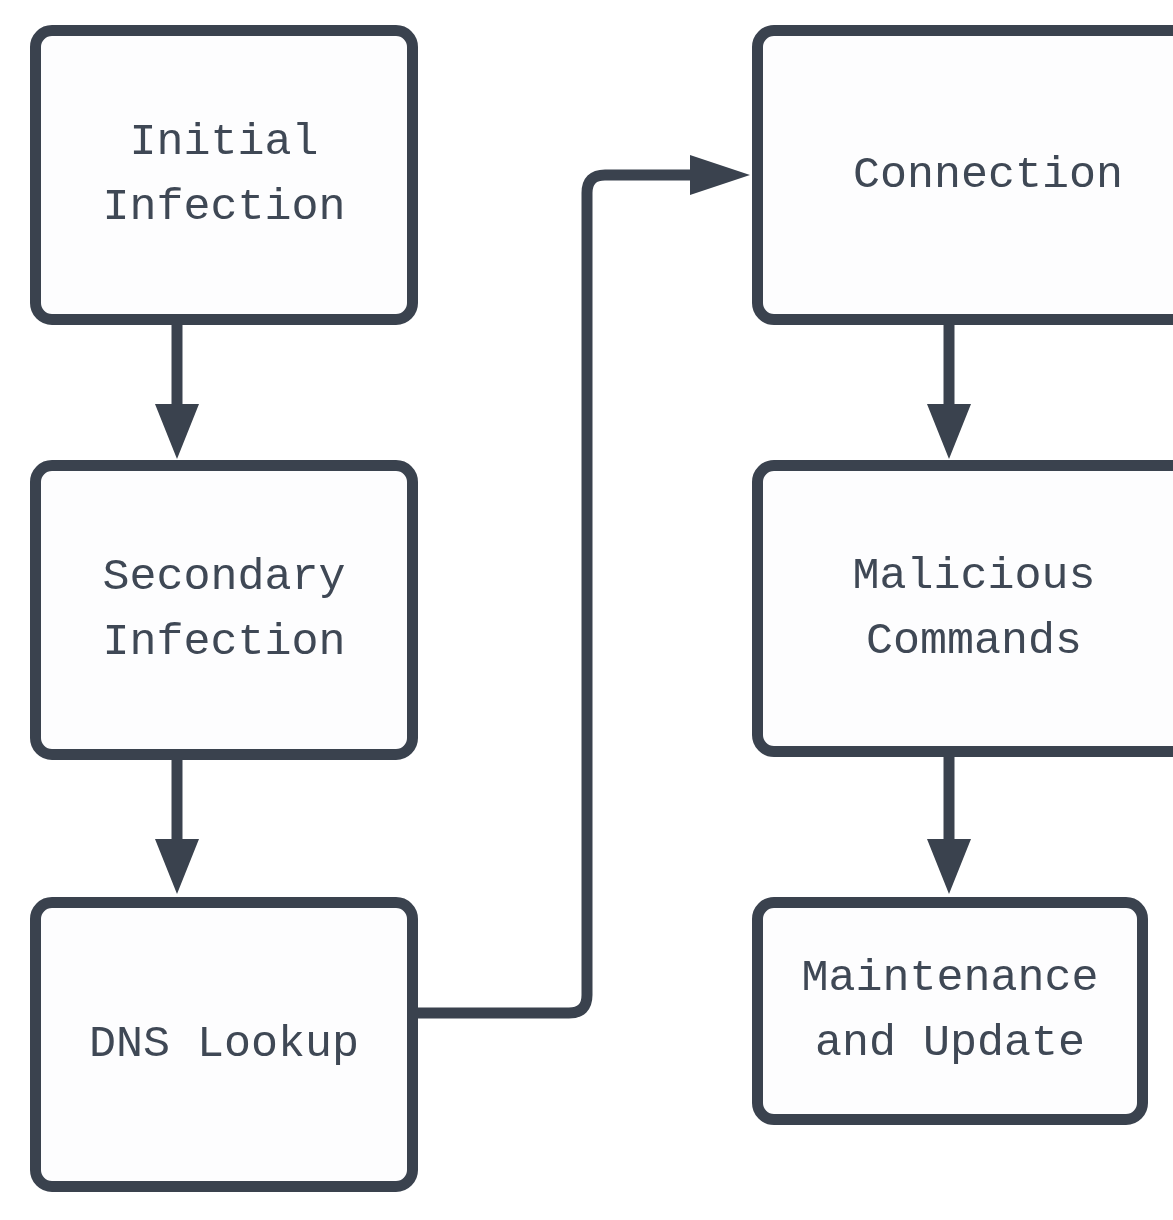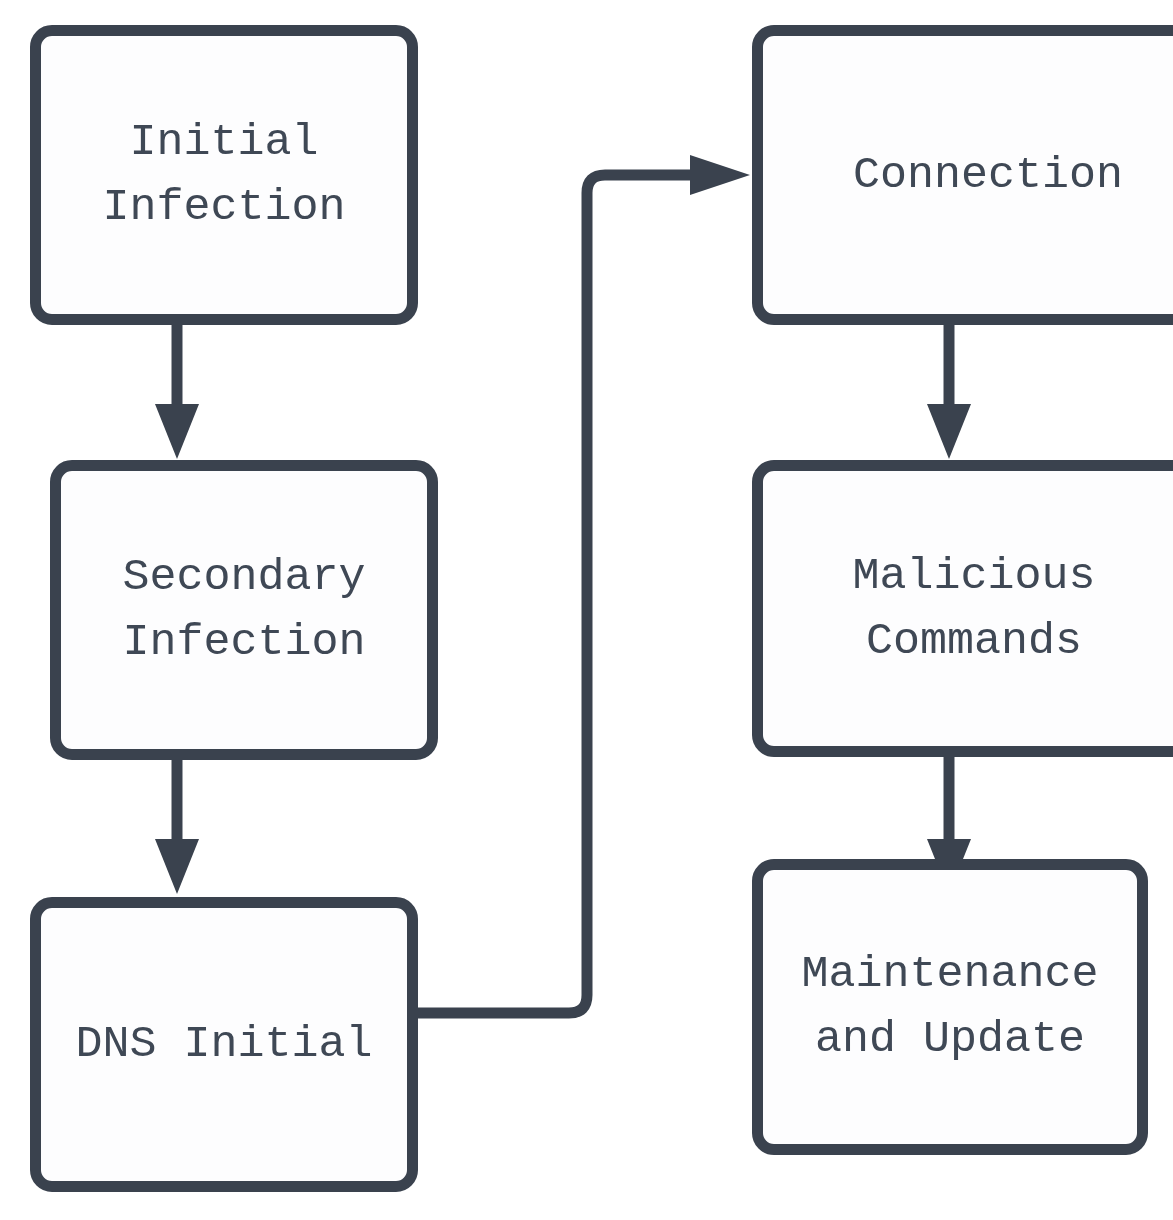--- a/index.html
+++ b/index.html
@@ -50,25 +50,25 @@
   }
   .node .label {
     color: var(--text);
     font-size: 45px;
     line-height: 65px;
     text-align: center;
     white-space: pre-line;
   }
   
   .n-initial      { left: 30px;  top: 25px;  width: 388px; height: 300px; }
-  .n-secondary    { left: 30px;  top: 460px; width: 388px; height: 300px; margin-left: 20px; }
+  .n-secondary    { left: 30px;  top: 460px; width: 388px; height: 300px; }
   .n-dns          { left: 30px;  top: 897px; width: 388px; height: 295px; }
   .n-connection   { left: 752px; top: 25px;  width: 472px; height: 300px; }
   .n-malicious    { left: 752px; top: 460px; width: 444px; height: 297px; }
-  .n-maintenance  { left: 752px; top: 859px; width: 396px; height: 296px; }
+  .n-maintenance  { left: 752px; top: 897px; width: 396px; height: 228px; }
 </style>
 </head>
 <body>
 
 <div class="canvas">
 
   <svg class="edges" viewBox="0 0 1173 1220" xmlns="http://www.w3.org/2000/svg" aria-hidden="true">
 
     <g>
       <path d="M 177 325 V 406"></path>
@@ -100,21 +100,21 @@
     <span class="label">Initial
 Infection</span>
   </div>
 
   <div class="node n-secondary">
     <span class="label">Secondary
 Infection</span>
   </div>
 
   <div class="node n-dns">
-    <span class="label">DNS Initial</span>
+    <span class="label">DNS Lookup</span>
   </div>
 
   <div class="node n-connection">
     <span class="label">Connection</span>
   </div>
 
   <div class="node n-malicious">
     <span class="label">Malicious
 Commands</span>
   </div>

